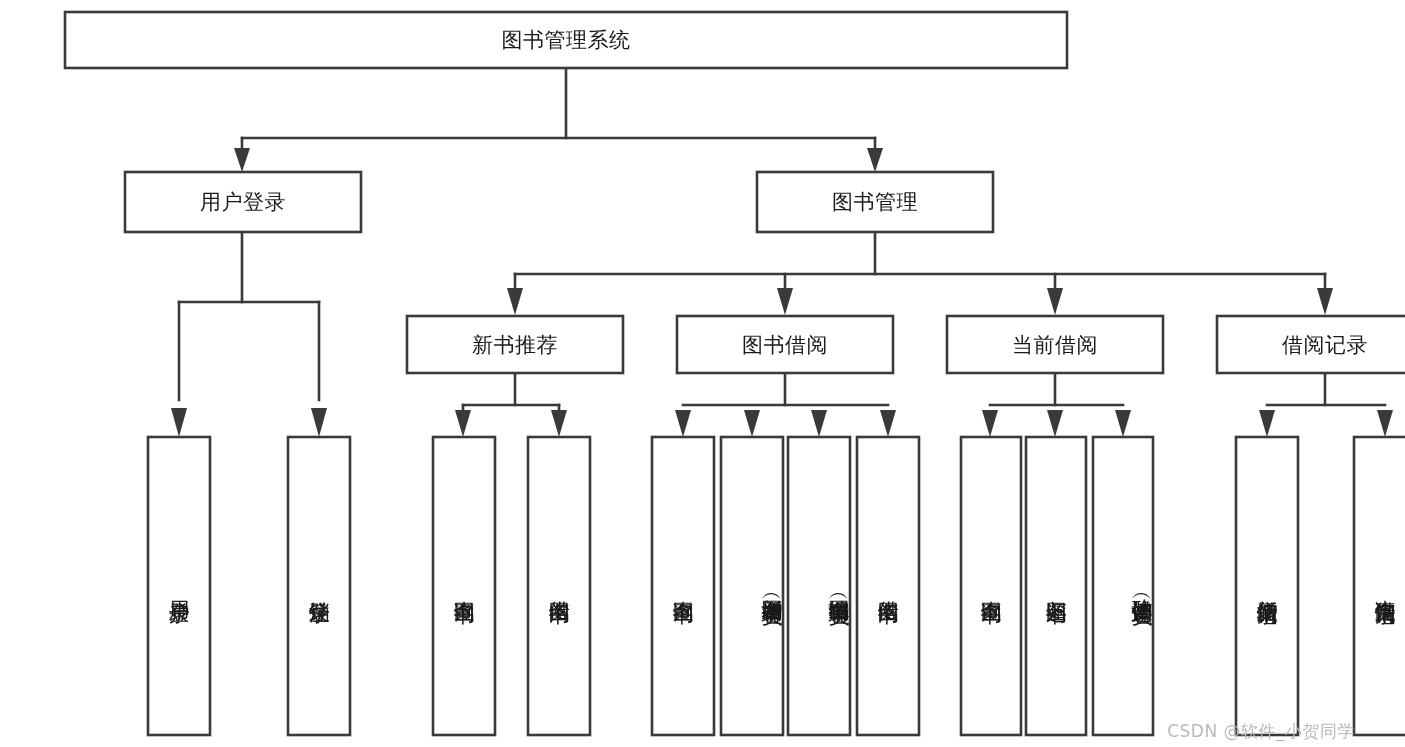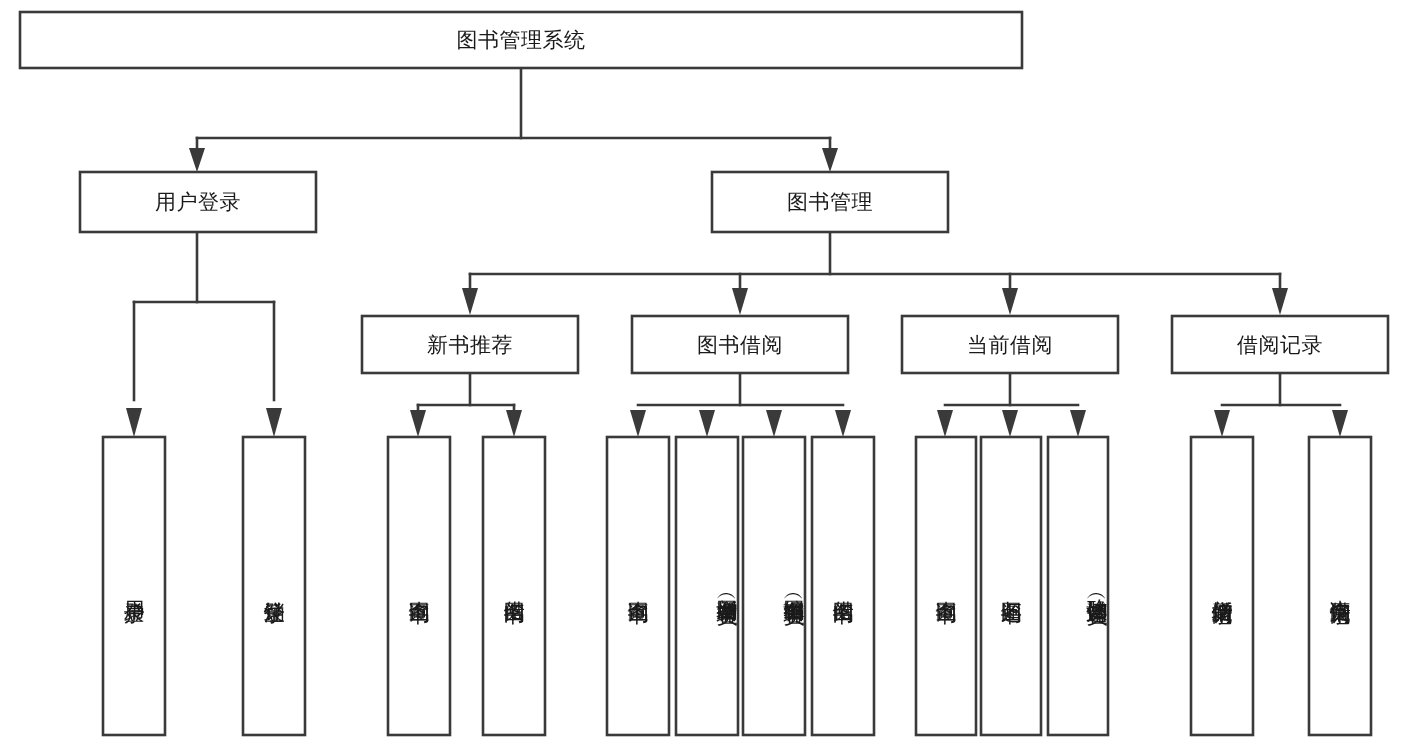--- a/index.html
+++ b/index.html
@@ -12,20 +12,21 @@
     width: 1405px;
     height: 747px;
     font-family: "DejaVu Sans", "Liberation Sans", sans-serif;
     overflow: hidden;
   }
   #diagram-root {
     position: relative;
     width: 1318px;
     height: 747px;
     background: #ffffff;
+    margin-left: 45px;
   }
   svg.tree-canvas {
     position: absolute;
     left: 0;
     top: 0;
     width: 1405px;
     height: 747px;
     display: block;
   }
   .node-box {
@@ -208,13 +209,14 @@
   <div class="leaf-label" style="left:743px; top:440px; width:62px; height:292px; align-items:flex-start;">编辑图书（管理员）</div>
   <div class="leaf-label" style="left:812px; top:437px; width:62px; height:298px;">借阅图书</div>
 
   <div class="leaf-label" style="left:916px; top:437px; width:60px; height:298px;">查询图书</div>
   <div class="leaf-label" style="left:981px; top:437px; width:60px; height:298px;">归还图书</div>
   <div class="leaf-label" style="left:1048px; top:440px; width:60px; height:292px; align-items:flex-start;">确认归还（管理员）</div>
 
   <div class="leaf-label" style="left:1191px; top:437px; width:62px; height:298px;">新增借阅记录</div>
   <div class="leaf-label" style="left:1309px; top:437px; width:62px; height:298px;">查询借阅记录</div>
 
+  <div class="watermark">CSDN @软件_小贺同学</div>
 </div>
 
 </body></html>

